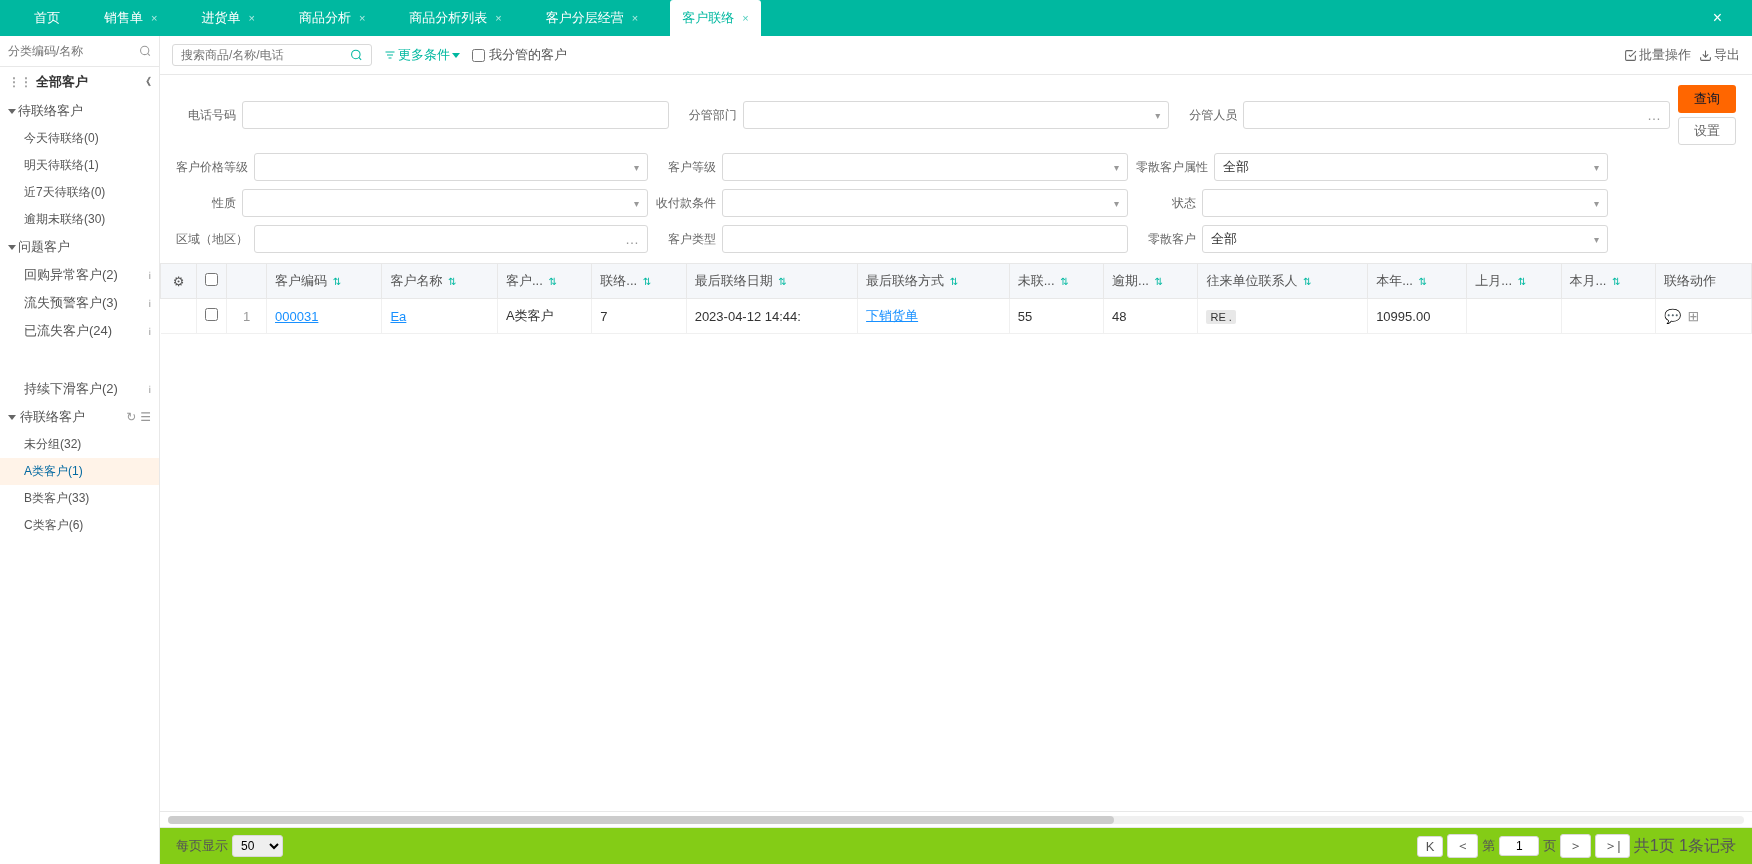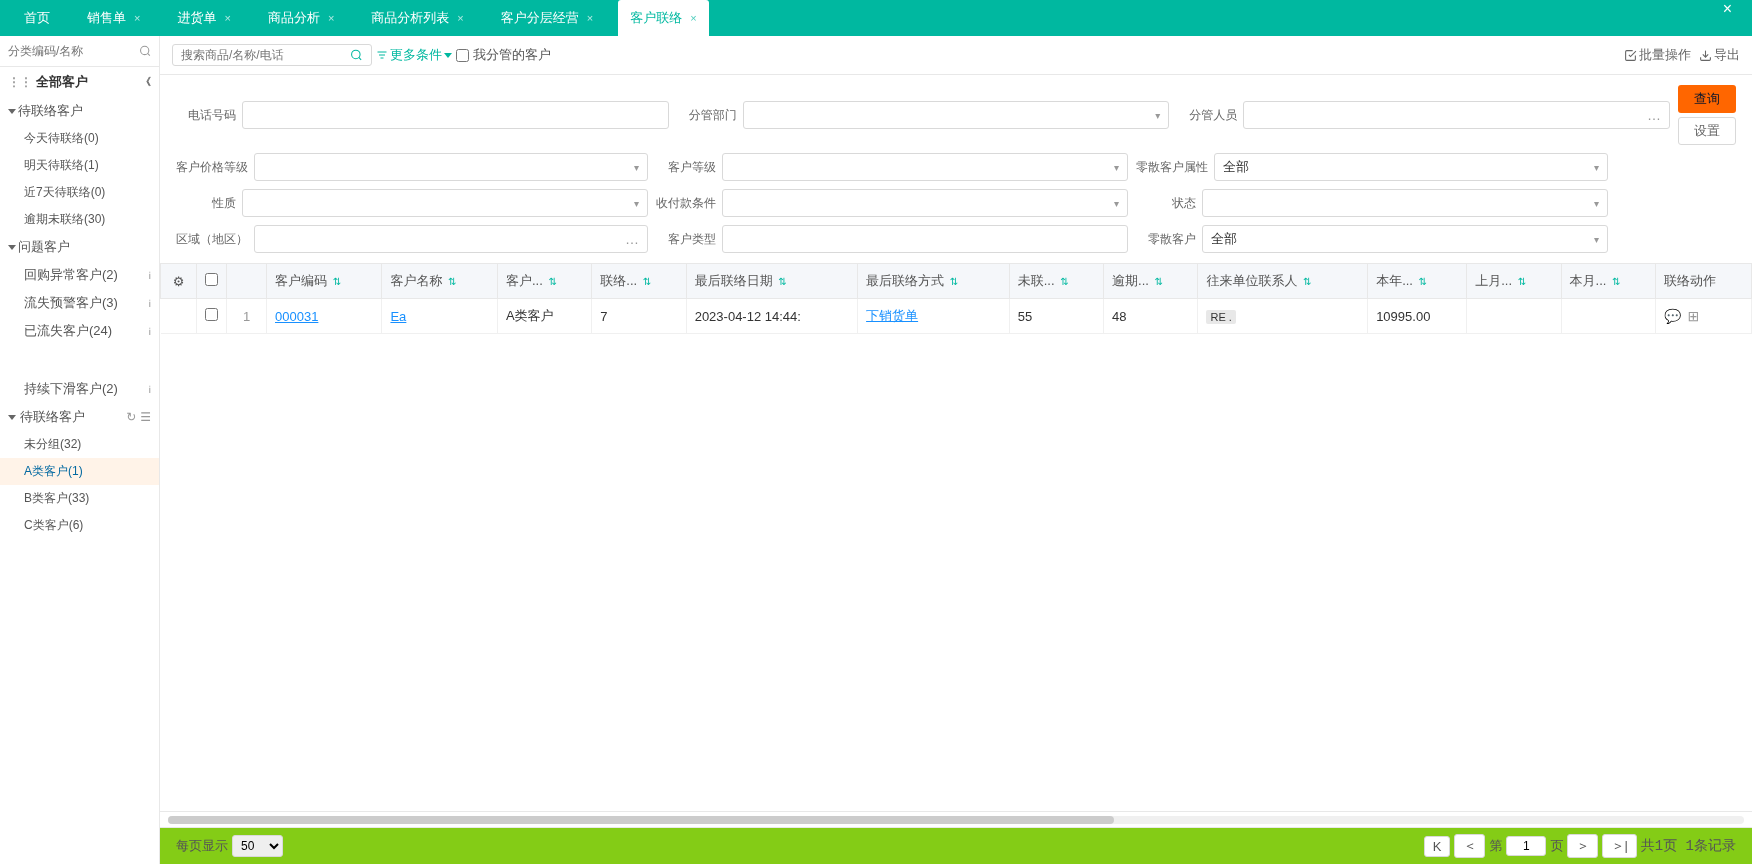--- a/index.html
+++ b/index.html
@@ -1,24 +1,25 @@
 <!DOCTYPE html>
 <html><head>
   <meta charset="utf-8">
   <style>
     * { box-sizing: border-box; margin: 0; padding: 0; font-family: "Microsoft YaHei", "PingFang SC", sans-serif; font-size: 13px; }
     body { background: #f0f2f5; width: 1752px; height: 864px; overflow: hidden; }
 
     
     .top-nav {
       display: flex;
+      align-items: center;
       background: #00b8a0;
       height: 36px;
-      padding: 0 12px;
-      gap: 13px;
+      padding: 0 22px;
+      gap: 20px;
     }
     .nav-item {
       color: #fff;
       padding: 0 12px;
       height: 36px;
       display: flex;
       align-items: center;
       cursor: pointer;
       font-size: 13px;
       white-space: nowrap;
@@ -103,21 +104,21 @@
       background: #f5f7fa;
       overflow: hidden;
     }
 
     
     .filter-bar {
       background: #fff;
       padding: 8px 12px;
       display: flex;
       align-items: center;
-      gap: 4px;
+      gap: 12px;
       border-bottom: 1px solid #e8e8e8;
     }
     .filter-search {
       display: flex;
       align-items: center;
       border: 1px solid #d9d9d9;
       border-radius: 3px;
       padding: 3px 8px;
       gap: 4px;
       width: 200px;
@@ -291,21 +292,21 @@
       color: #555;
     }
     .page-input {
       border: 1px solid #d9d9d9;
       border-radius: 3px;
       width: 40px;
       text-align: center;
       padding: 2px 4px;
       font-size: 12px;
     }
-    .total-records { font-size: 14px; color: #555; font-family: Liberation Mono, monospace; }
+    .total-records { font-size: 16px; color: #555; }
 
     
     ::-webkit-scrollbar { width: 6px; height: 6px; }
     ::-webkit-scrollbar-track { background: #f1f1f1; }
     ::-webkit-scrollbar-thumb { background: #ccc; border-radius: 3px; }
 
     .checkbox-col { width: 30px; }
     .num-col { width: 40px; text-align: center; color: #999; }
   </style>
 </head>

